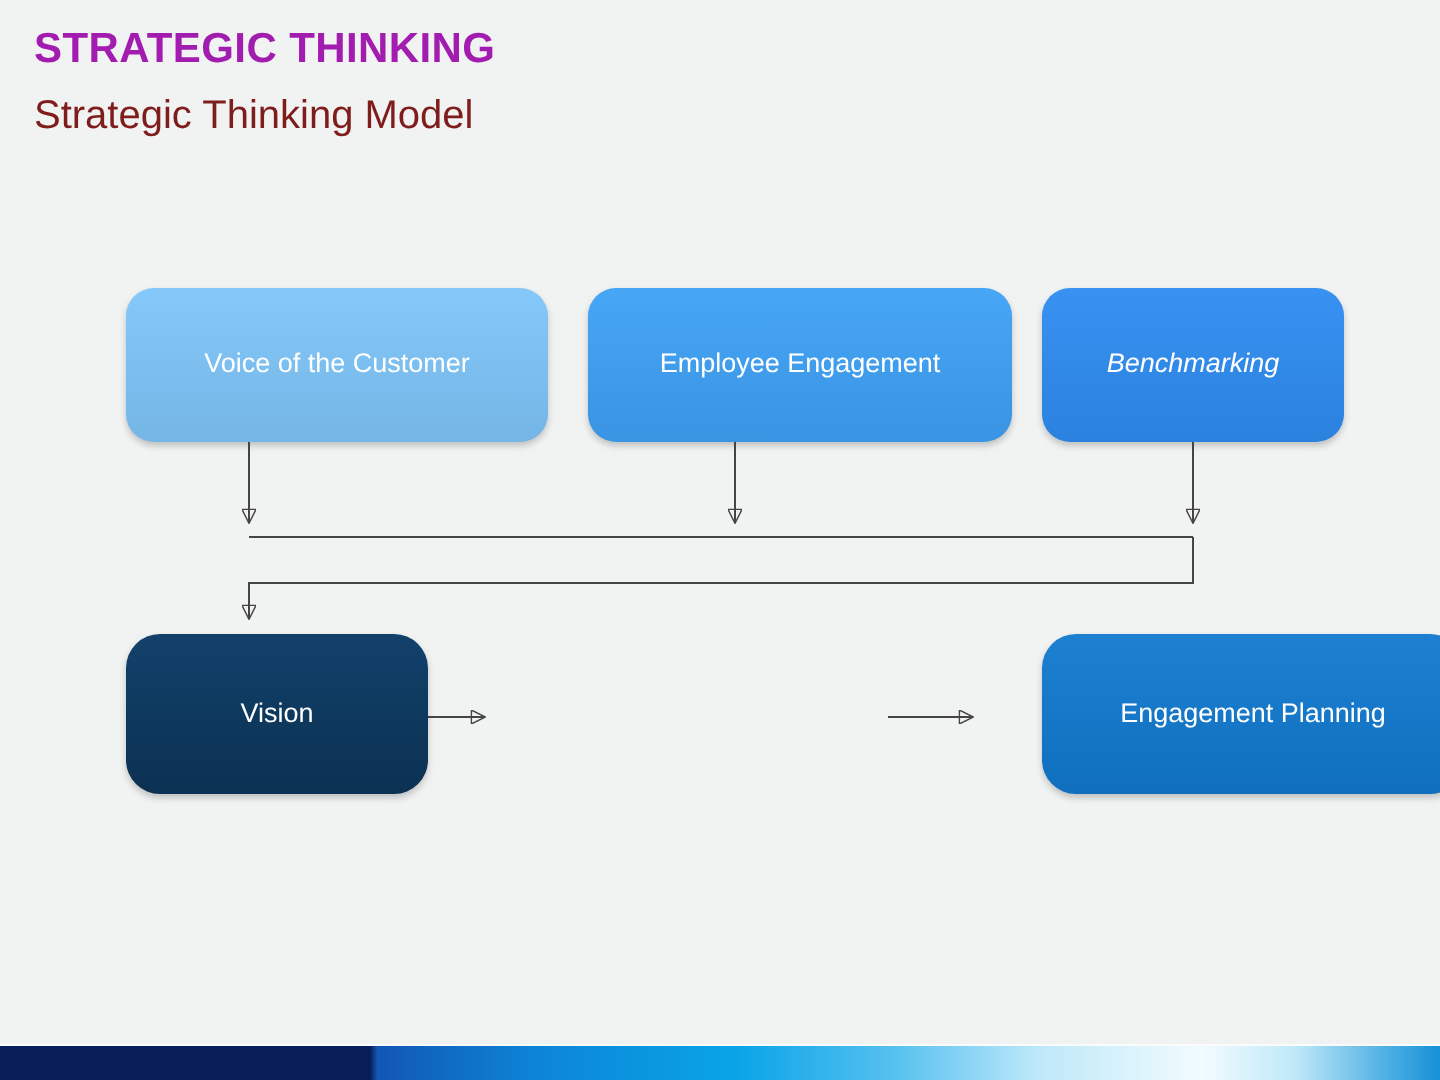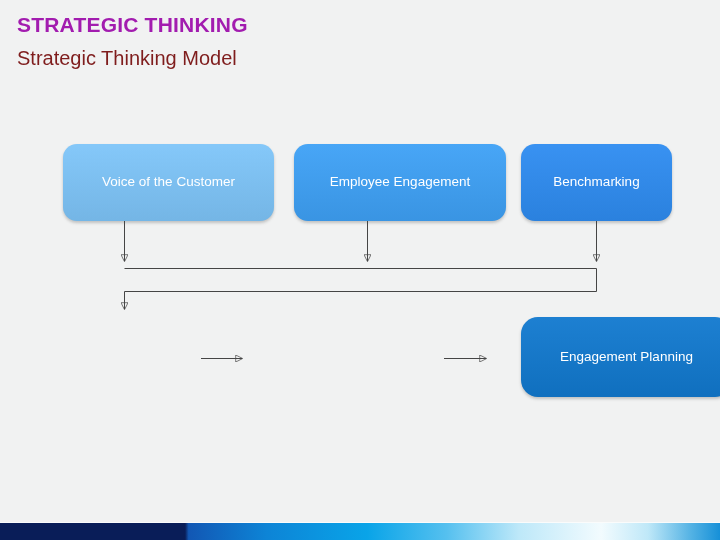--- a/index.html
+++ b/index.html
@@ -75,23 +75,26 @@
     <path d="M201 358.5 L242 358.5" marker-end="url(#arrow)"></path>
     <path d="M444 358.5 L486 358.5" marker-end="url(#arrow)"></path>
   </svg>
 
   <div class="box row-top col-1 pad-wrap" style="background-color: rgb(126, 197, 249);">
     <span>Voice of the Customer</span>
   </div>
   <div class="box row-top col-2 pad-wrap" style="background-color: rgb(62, 161, 246);">
     <span>Employee Engagement</span>
   </div>
-  <div class="box row-top col-3 one-line" style="background-color: rgb(46, 140, 241);">
+  <div class="box row-top col-3 one-line" style="background-color: rgb(46, 140, 241); font-style: italic;">
     <span>Benchmarking</span>
   </div>
 
+  <div class="box row-bottom col-1 one-line box-vision" style="background-color: rgb(14, 58, 95);">
+    <span>Vision</span>
+  </div>
   <div class="box row-bottom col-3 pad-wrap" style="background-color: rgb(17, 121, 207);">
     <span>Engagement Planning</span>
   </div>
 
   <div class="footer-bar"></div>
 
 </div>
 
 </body></html>

